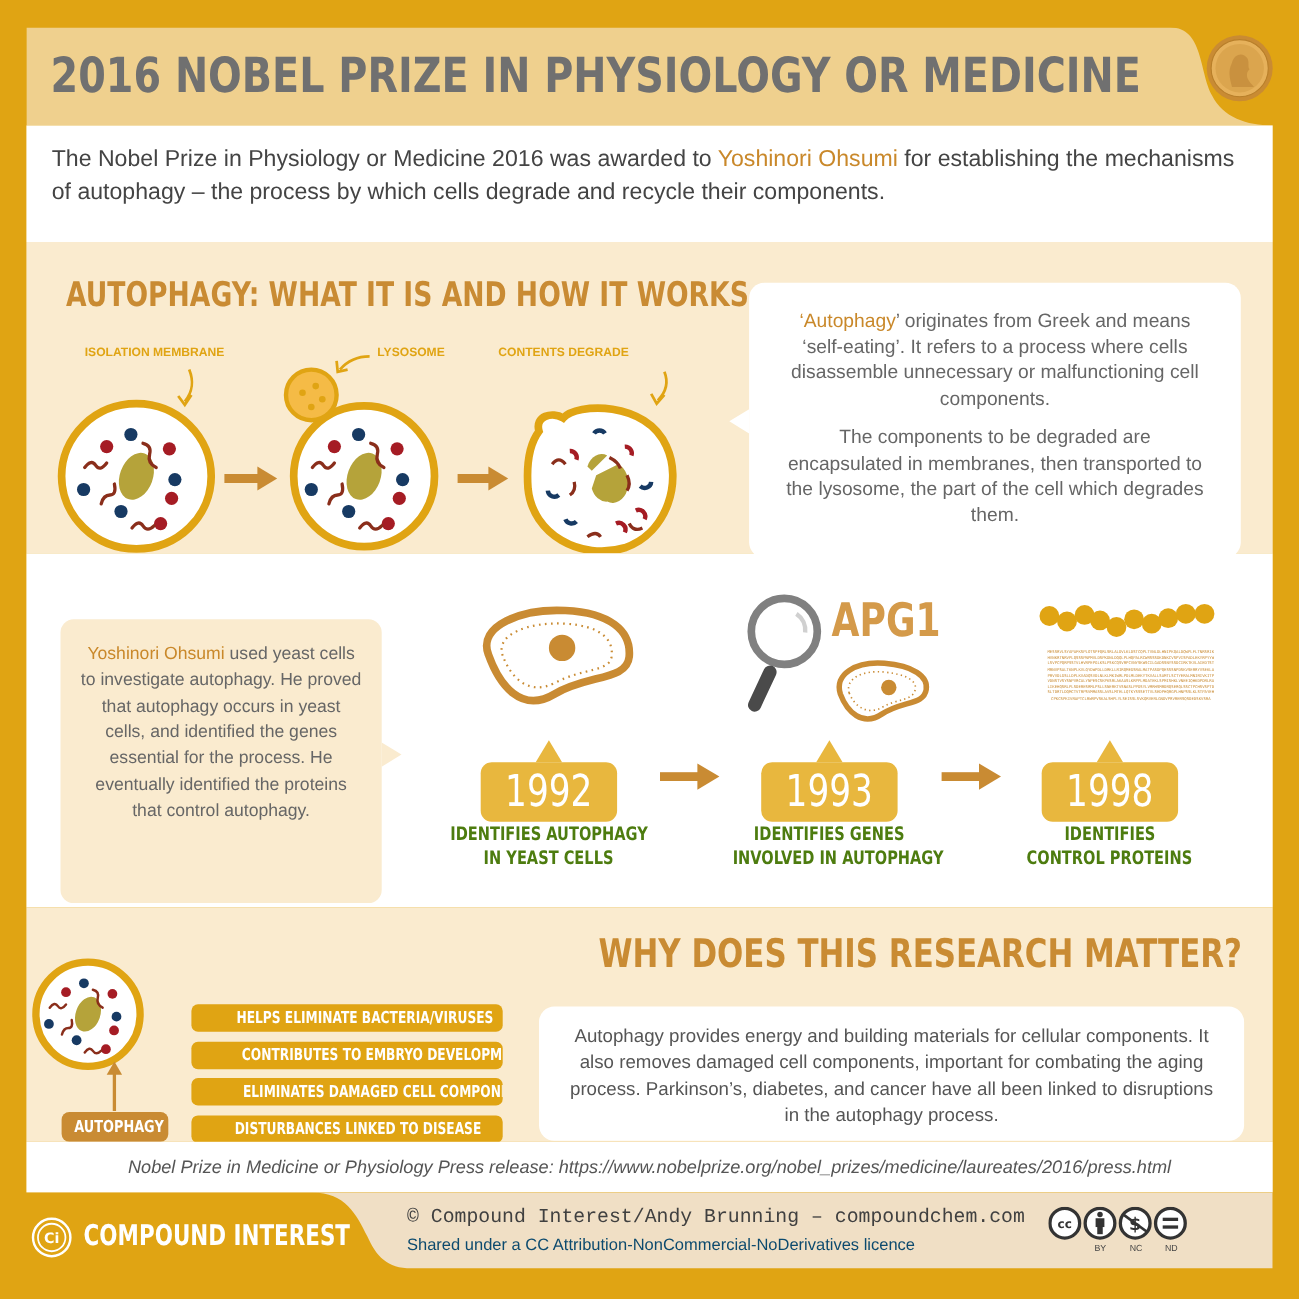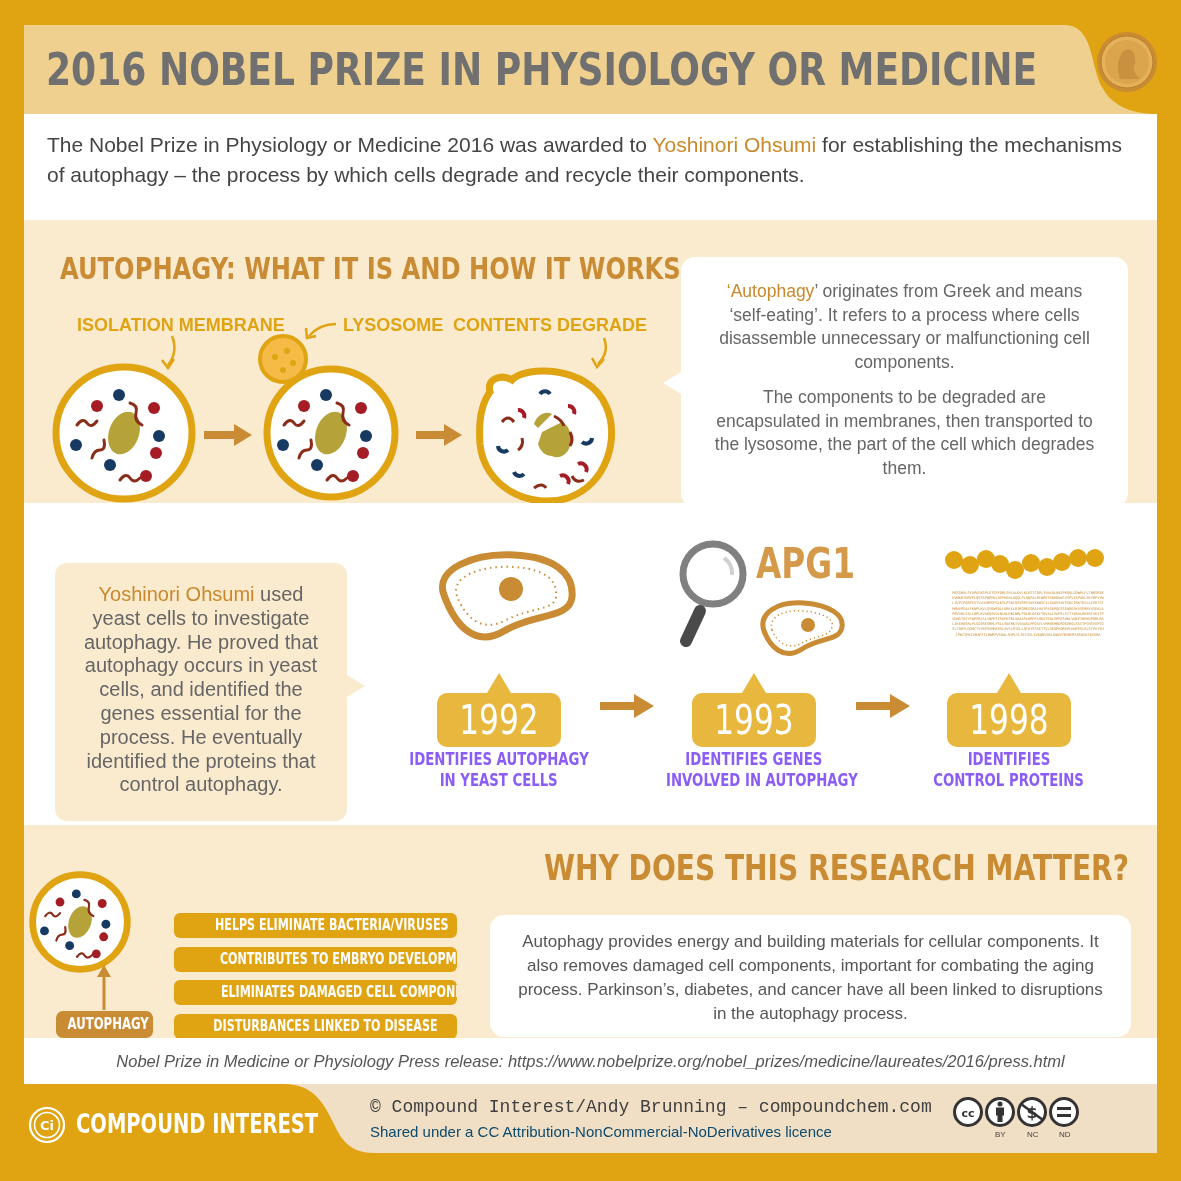--- a/index.html
+++ b/index.html
@@ -20,47 +20,47 @@
   .intro p { position: absolute; left: 23px; top: 16px; width: 1090px; font-size: 21px; color: #444;
              line-height: 30px; font-family: "Liberation Sans", sans-serif; }
   .hl { color: #c9882a; }
 
   
   .sec1 { position: absolute; left: 0; top: 195px; width: 1133px; height: 283px; background: #faebcf; }
   .sec-title { position: absolute; font-family: "DejaVu Sans", sans-serif; font-weight: bold; color: #c98b33;
                white-space: nowrap; transform: scaleX(0.78); transform-origin: left center; }
   .sec1 .sec-title { left: 36px; top: 30px; font-size: 31px; }
   .cell-label { position: absolute; font-family: "Liberation Sans", sans-serif; font-weight: bold; color: #e0a413;
-                font-size: 18px; white-space: nowrap; }
+                font-size: 11px; white-space: nowrap; }
   .cells-svg { position: absolute; left: 0; top: 0; }
 
   .bubble1 { position: absolute; left: 657px; top: 37px; width: 447px; height: 250px; background: #fff; border-radius: 14px; }
   .bubble1::before { content: ""; position: absolute; left: -18px; top: 115px; border-top: 11px solid transparent;
                      border-bottom: 11px solid transparent; border-right: 18px solid #fff; }
   .bubble1 p { font-family: "Liberation Sans", sans-serif; font-size: 17.5px; color: #666; text-align: center;
                line-height: 23.5px; padding: 0 30px; }
   .bubble1 p.first { margin-top: 23px; }
   .bubble1 p.second { margin-top: 12px; }
 
   
   .sec2 { position: absolute; left: 0; top: 478px; width: 1133px; height: 322px; background: #fff; }
   .bubble2 { position: absolute; left: 31px; top: 60px; width: 292px; height: 258px; background: #faebcf; border-radius: 12px; }
   .bubble2::after { content: ""; position: absolute; right: -18px; top: 112px; border-top: 11px solid transparent;
                     border-bottom: 11px solid transparent; border-left: 18px solid #faebcf; }
-  .bubble2 p { font-family: "Liberation Sans", sans-serif; font-size: 20px; color: #666; text-align: center;
+  .bubble2 p { font-family: "Liberation Sans", sans-serif; font-size: 16px; color: #666; text-align: center;
                line-height: 23.8px; padding: 20px 18px 0 18px; }
 
   .year-box { position: absolute; width: 124px; height: 54px; background: #e8b73e; border-radius: 10px; }
   .year-box::before { content: ""; position: absolute; left: 50%; margin-left: -12px; top: -20px;
                       border-left: 12px solid transparent; border-right: 12px solid transparent; border-bottom: 20px solid #e8b73e; }
   .year-text { position: absolute; left: 0; top: 0; width: 124px; text-align: center; font-family: "DejaVu Sans", sans-serif;
                font-weight: normal; font-size: 40px; color: #fff; line-height: 54px; }
   .year-text span { display: inline-block; transform: scaleX(0.78); }
   .year-cap { position: absolute; width: 230px; text-align: center; font-family: "DejaVu Sans", sans-serif; font-weight: bold;
-              font-size: 17px; color: #8b5cf6; line-height: 21px; }
+              font-size: 17px; color: #4d7c0f; line-height: 21px; }
   .year-cap span { display: inline-block; transform: scaleX(0.78); white-space: nowrap; }
   .apg1 { position: absolute; left: 732px; top: 36px; font-family: "DejaVu Sans", sans-serif; font-weight: bold;
           font-size: 42px; color: #d49a4a; transform: scaleX(0.78); transform-origin: left center; }
   .seq { position: absolute; left: 928px; top: 88px; width: 152px; font-family: "DejaVu Sans Mono", monospace; font-size: 3.6px;
          line-height: 5.2px; color: #c98b33; text-align: center; word-break: break-all; height: 100px; overflow: hidden; }
 
   
   .sec3 { position: absolute; left: 0; top: 800px; width: 1133px; height: 213px; background: #faebcf; }
   .benefit { position: absolute; left: 150px; width: 283px; height: 25px; background: #e0a413; border-radius: 6px;
              text-align: center; font-family: "DejaVu Sans", sans-serif; font-weight: bold; font-size: 15px; color: #fff;

